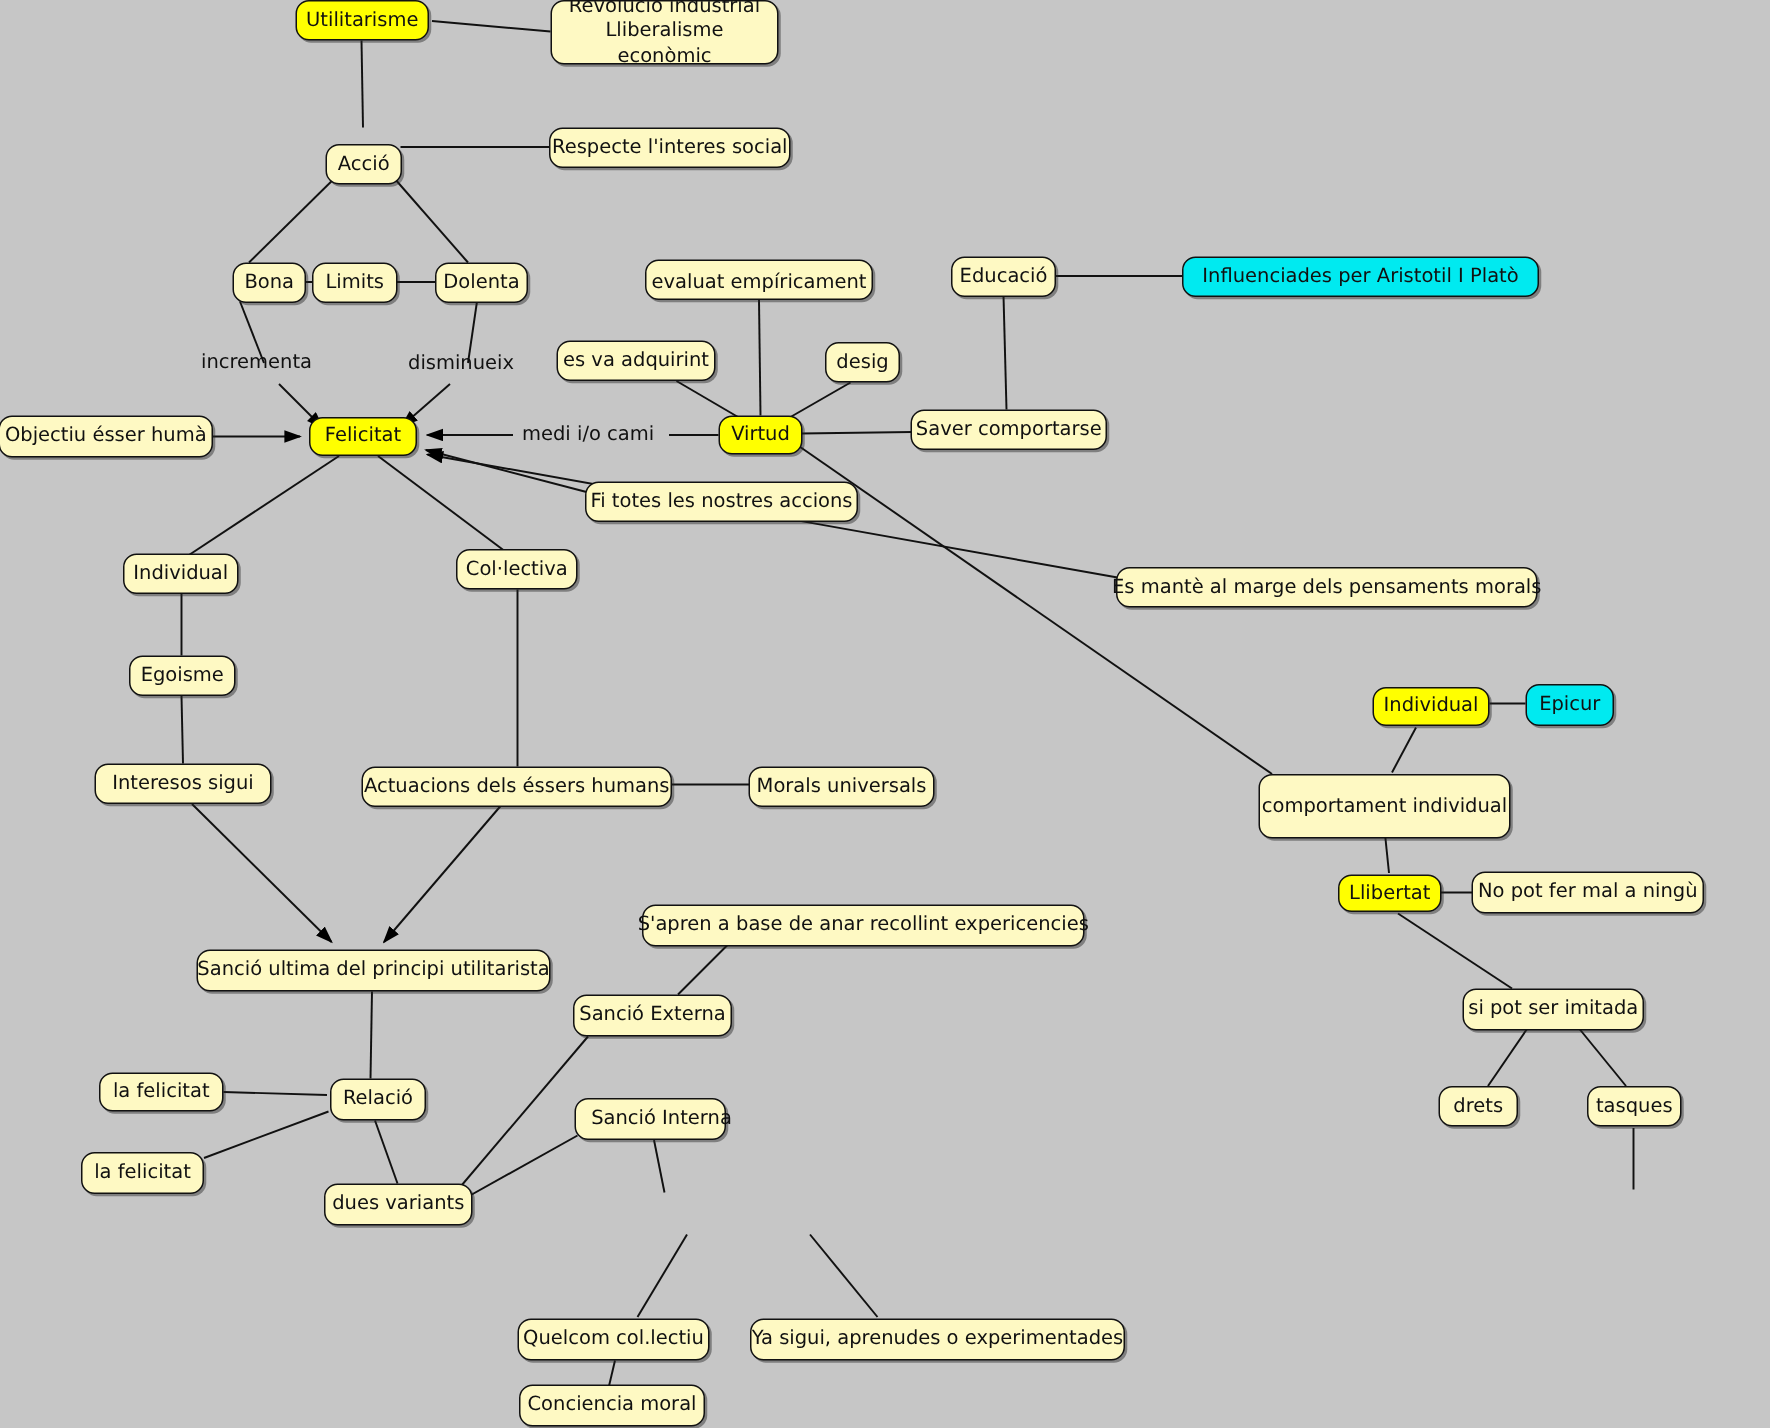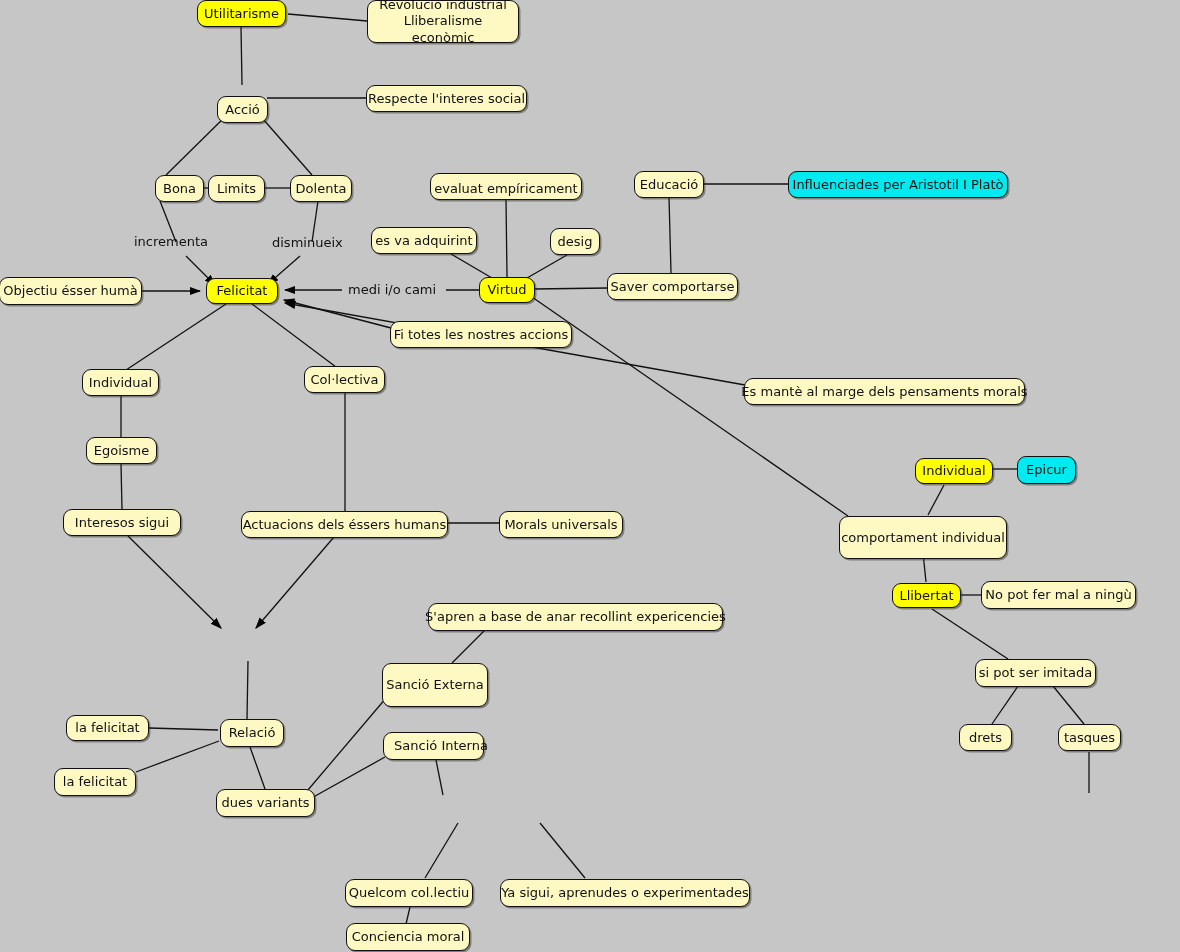--- a/index.html
+++ b/index.html
@@ -171,21 +171,21 @@
     </div>
   <div class="node" style="left:290px;top:175px;width:62px;height:27px;">
       <span>Dolenta</span>
     </div>
   <div class="node" style="left:430px;top:173px;width:152px;height:27px;align-items:flex-end;">
       <span>evaluat empíricament</span>
     </div>
   <div class="node" style="left:634px;top:171px;width:70px;height:27px;">
       <span>Educació</span>
     </div>
-  <div class="node cyan" style="left:788px;top:171px;width:220px;height:27px;text-align:right;">
+  <div class="node cyan" style="left:788px;top:171px;width:238px;height:27px;text-align:right;">
       <span>Influenciades per Aristotil I Platò</span>
     </div>
   <div class="node" style="left:371px;top:227px;width:106px;height:27px;">
       <span>es va adquirint</span>
     </div>
   <div class="node" style="left:550px;top:228px;width:50px;height:27px;">
       <span>desig</span>
     </div>
   <div class="node" style="left:-1px;top:277px;width:143px;height:28px;">
       <span>Objectiu ésser humà</span>
@@ -234,21 +234,24 @@
     </div>
   <div class="node yellow" style="left:892px;top:583px;width:69px;height:25px;">
       <span>Llibertat</span>
     </div>
   <div class="node" style="left:981px;top:581px;width:155px;height:28px;">
       <span>No pot fer mal a ningù</span>
     </div>
   <div class="node" style="left:428px;top:603px;width:295px;height:28px;">
       <span>S'apren a base de anar recollint expericencies</span>
     </div>
-  <div class="node" style="left:382px;top:663px;width:106px;height:44px;">
+  <div class="node" style="left:131px;top:633px;width:236px;height:28px;">
+      <span>Sanció ultima del principi utilitarista</span>
+    </div>
+  <div class="node" style="left:382px;top:663px;width:106px;height:28px;">
       <span>Sanció Externa</span>
     </div>
   <div class="node" style="left:975px;top:659px;width:121px;height:28px;">
       <span>si pot ser imitada</span>
     </div>
   <div class="node" style="left:66px;top:715px;width:83px;height:26px;">
       <span>la felicitat</span>
     </div>
   <div class="node" style="left:220px;top:719px;width:64px;height:28px;">
       <span>Relació</span>

